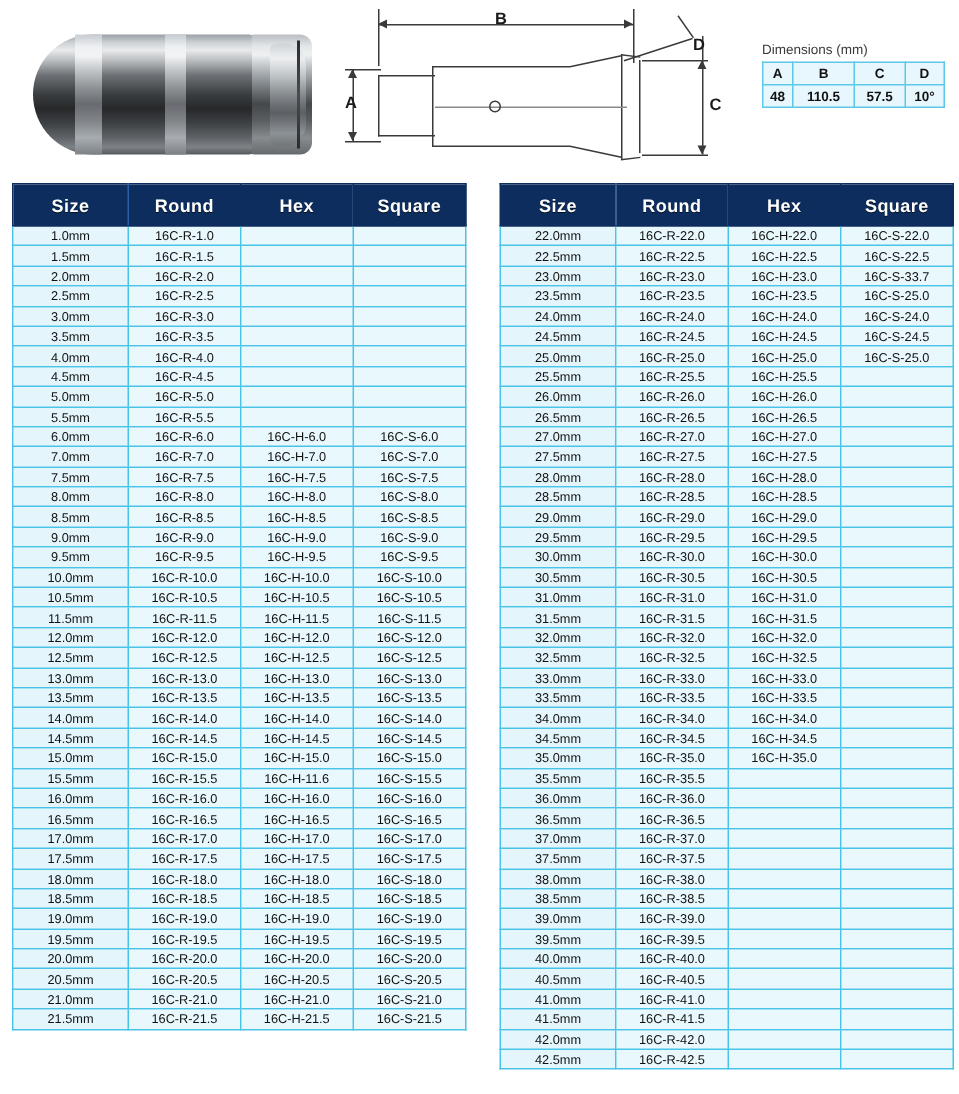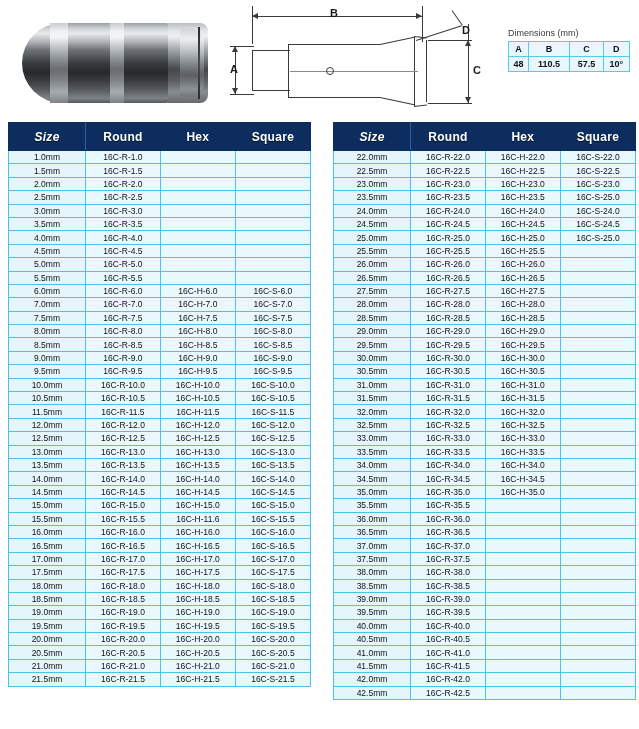--- a/index.html
+++ b/index.html
@@ -102,21 +102,21 @@
 
   table.spec { border-collapse:collapse; width:100%; table-layout:fixed; }
   table.spec th {
     background:#0d2d5e; color:#ffffff;
     font-size:12px; font-weight:bold;
     height:28px; padding:0;
     border:1px solid #0d2d5e;
     letter-spacing:0.3px;
     text-shadow:0 1px 0 #00101f;
   }
-  table.spec th.c-size { border-right:1px solid #2a5fa8;font-style:italic; }
+  table.spec th.c-size { border-right:1px solid #2a5fa8; }
   table.spec td {
     border:1px solid #49c4e8;
     background:#e9f8fd;
     height:13.4px; padding:0;
     text-align:center;
     font-size:8.5px;
     color:#111;
     font-family:"Liberation Sans", sans-serif;
     white-space:nowrap;
     overflow:hidden;
@@ -503,21 +503,21 @@
             <tr>
               <td class="size-cell">22.5mm</td>
               <td>16C-R-22.5</td>
               <td>16C-H-22.5</td>
               <td>16C-S-22.5</td>
             </tr>
             <tr>
               <td class="size-cell">23.0mm</td>
               <td>16C-R-23.0</td>
               <td>16C-H-23.0</td>
-              <td>16C-S-23.0</td>
+              <td>16C-S-33.7</td>
             </tr>
             <tr>
               <td class="size-cell">23.5mm</td>
               <td>16C-R-23.5</td>
               <td>16C-H-23.5</td>
               <td>16C-S-25.0</td>
             </tr>
             <tr>
               <td class="size-cell">24.0mm</td>
               <td>16C-R-24.0</td>
@@ -545,20 +545,26 @@
             <tr>
               <td class="size-cell">26.0mm</td>
               <td>16C-R-26.0</td>
               <td>16C-H-26.0</td>
               <td class="empty"></td>
             </tr>
             <tr>
               <td class="size-cell">26.5mm</td>
               <td>16C-R-26.5</td>
               <td>16C-H-26.5</td>
+              <td class="empty"></td>
+            </tr>
+            <tr>
+              <td class="size-cell">27.0mm</td>
+              <td>16C-R-27.0</td>
+              <td>16C-H-27.0</td>
               <td class="empty"></td>
             </tr>
             <tr>
               <td class="size-cell">27.5mm</td>
               <td>16C-R-27.5</td>
               <td>16C-H-27.5</td>
               <td class="empty"></td>
             </tr>
             <tr>
               <td class="size-cell">28.0mm</td>

